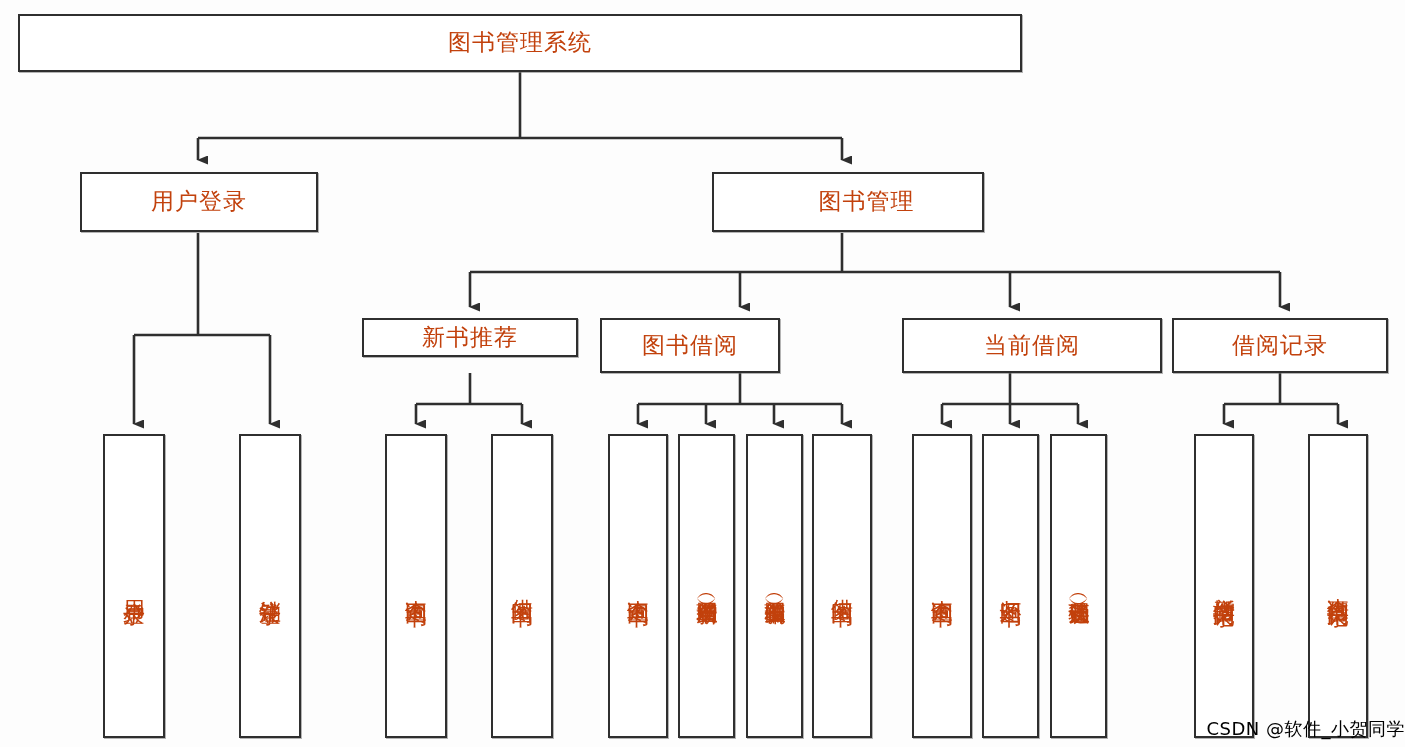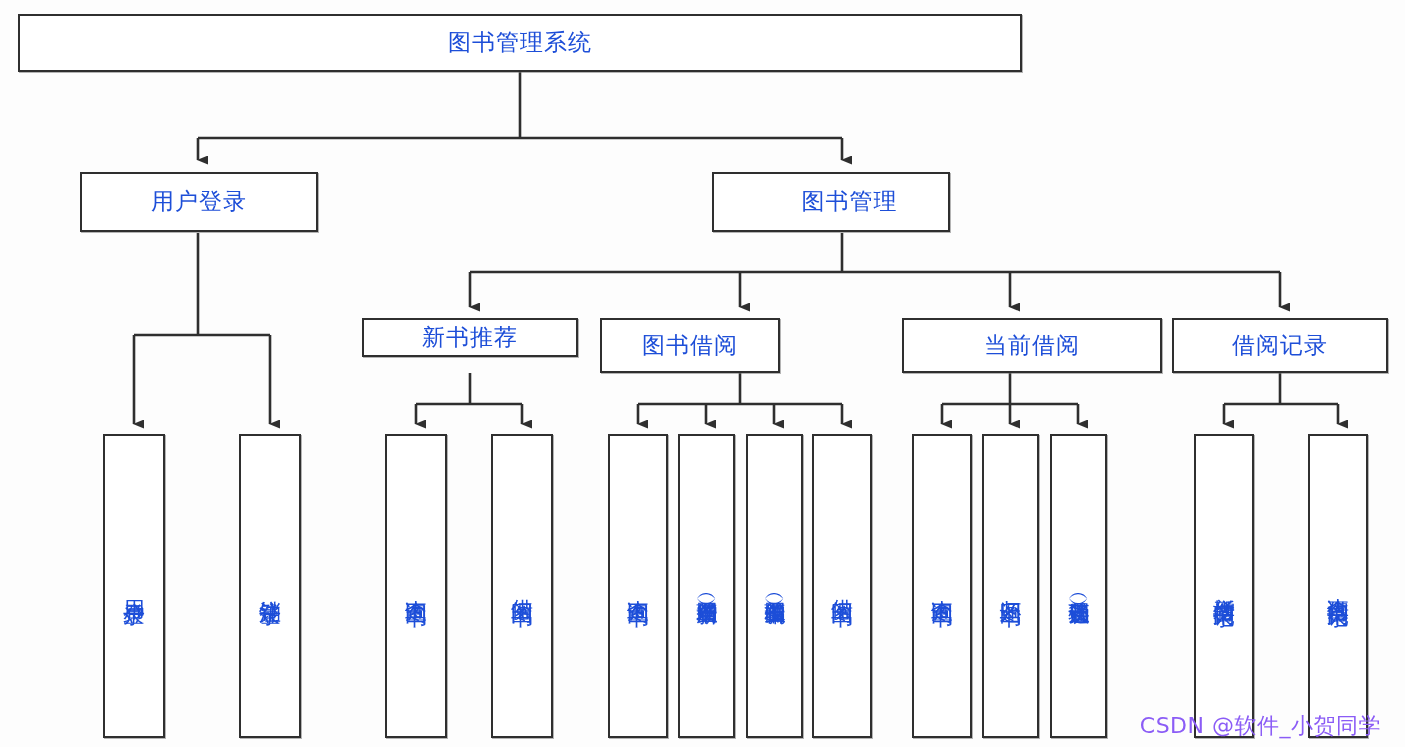--- a/index.html
+++ b/index.html
@@ -28,21 +28,21 @@
   }
   .node {
     position: absolute;
     box-sizing: border-box;
     background: #ffffff;
     border: 2.5px solid #2f2f2f;
     box-shadow: 1px 1px 0 rgba(120,120,120,0.55);
     display: flex;
     align-items: center;
     justify-content: center;
-    color: #1d4ed8;
+    color: #c2410c;
   }
   .node-horizontal {
     font-size: 23px;
     letter-spacing: 1px;
     line-height: 1.1;
     white-space: nowrap;
   }
   .node-vertical {
     writing-mode: vertical-rl;
     text-orientation: upright;
@@ -52,24 +52,24 @@
     padding: 4px 0;
     text-align: center;
   }
   .node-vertical.tight {
     font-size: 21px;
     letter-spacing: 0px;
     line-height: 1.1;
   }
   #watermark {
     position: absolute;
-    right: 24px;
+    right: 0;
     bottom: 6px;
-    font-size: 22px;
-    color: #8b5cf6;
+    font-size: 18px;
+    color: #000000;
     letter-spacing: 0.5px;
     white-space: nowrap;
     user-select: none;
   }
 </style>
 </head>
 <body>
 
 <div id="diagram-root">
 
@@ -120,21 +120,21 @@
       <path d="M 1224,404 L 1338,404"></path>
       <path d="M 1224,404 L 1224,424" marker-end="url(#arrowhead)"></path>
       <path d="M 1338,404 L 1338,424" marker-end="url(#arrowhead)"></path>
     </g>
   </svg>
 
   <div class="node node-horizontal" style="left:18px; top:14px; width:1004px; height:58px;">图书管理系统</div>
 
   <div class="node node-horizontal" style="left:80px; top:172px; width:238px; height:60px;">用户登录</div>
 
-  <div class="node node-horizontal" style="left:712px; top:172px; width:238px; height:60px;padding-left:37px;">图书管理</div>
+  <div class="node node-horizontal" style="left:712px; top:172px; width:272px; height:60px;padding-left:37px;">图书管理</div>
 
   <div class="node node-horizontal" style="left:362px; top:318px; width:216px; height:39px;">新书推荐</div>
 
   <div class="node node-horizontal" style="left:600px; top:318px; width:180px; height:55px;font-family:Liberation Serif, serif;">图书借阅</div>
 
   <div class="node node-horizontal" style="left:902px; top:318px; width:260px; height:55px;">当前借阅</div>
 
   <div class="node node-horizontal" style="left:1172px; top:318px; width:216px; height:55px;text-align:center;">借阅记录</div>
 
   <div class="node node-vertical" style="left:103px; top:434px; width:62px; height:304px;">用户登录</div>

